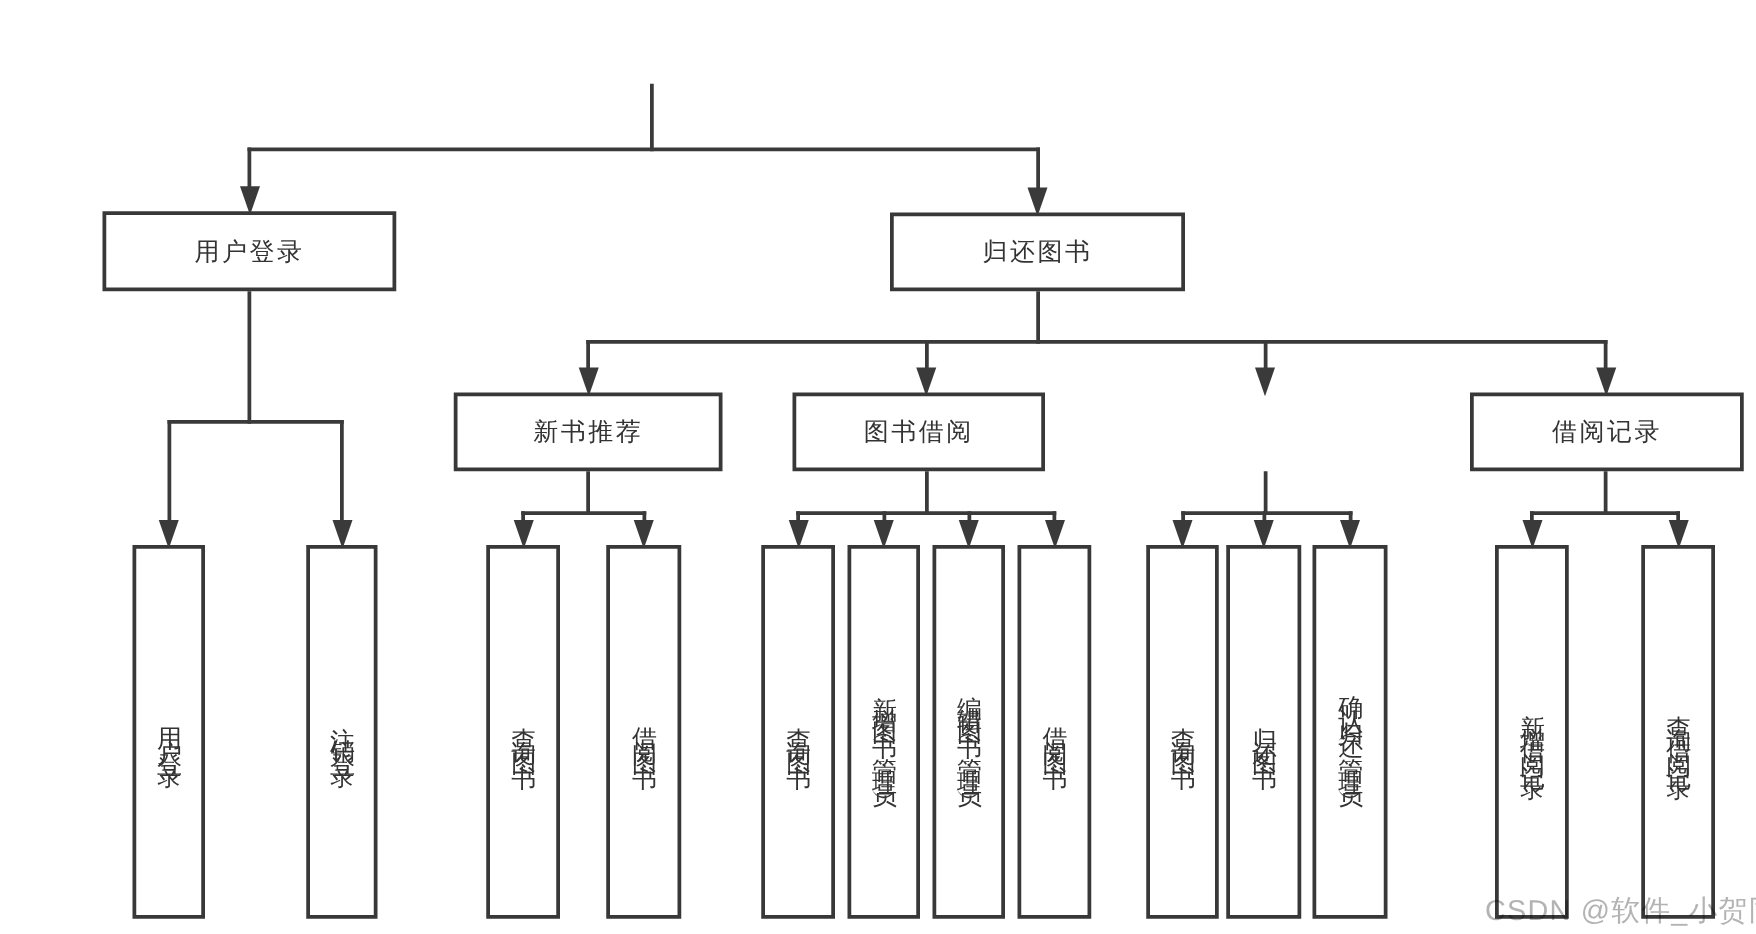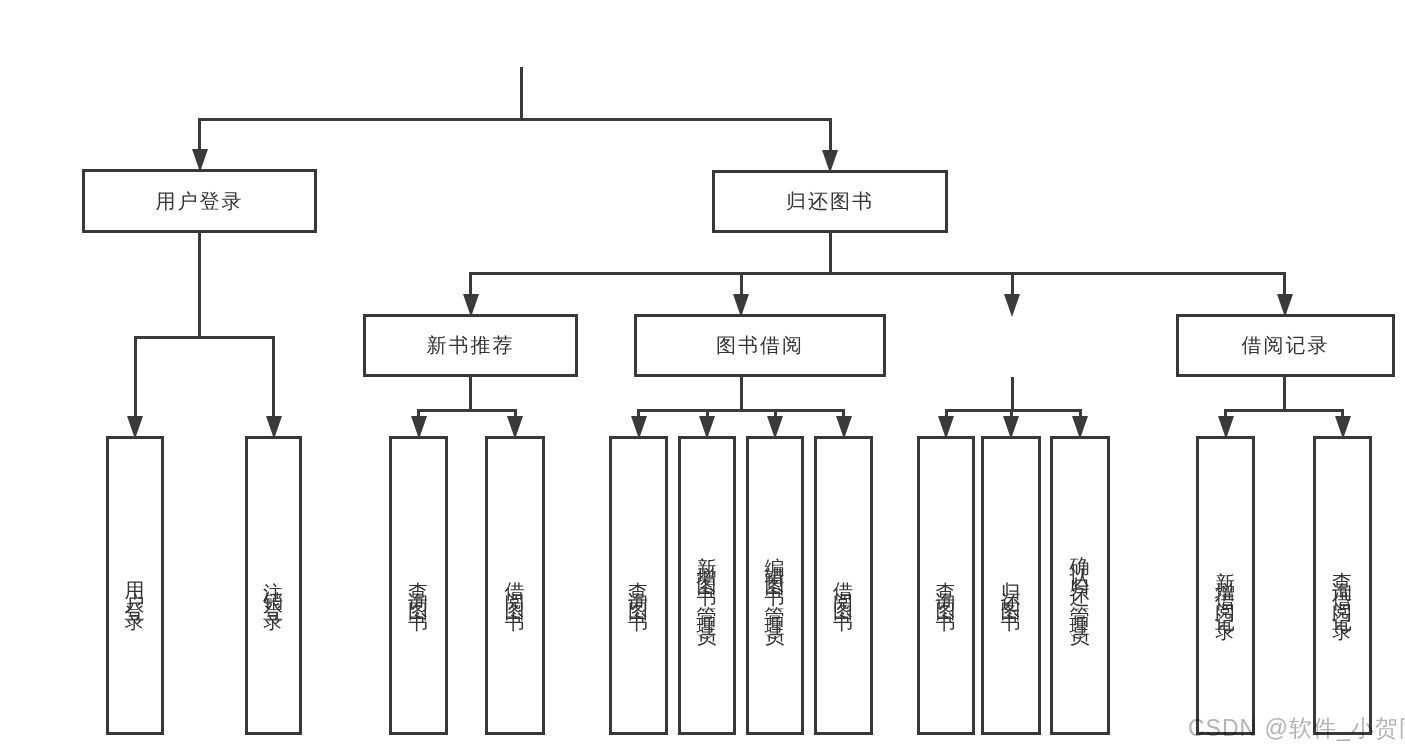--- a/index.html
+++ b/index.html
@@ -63,21 +63,21 @@
   <div class="watermark">CSDN @软件_小贺同学</div>
     <div class="node horiz" style="left: 82px; top: 169px; width: 235px; height: 64px;">
       <span class="label">用户登录</span>
     </div>
     <div class="node horiz" style="left: 712px; top: 170px; width: 236px; height: 63px;">
       <span class="label">归还图书</span>
     </div>
     <div class="node horiz" style="left: 363px; top: 314px; width: 215px; height: 63px; align-items: center;">
       <span class="label">新书推荐</span>
     </div>
-    <div class="node horiz" style="left: 634px; top: 314px; width: 252px; height: 63px; text-align: center;">
+    <div class="node horiz" style="left: 634px; top: 314px; width: 202px; height: 63px; text-align: center;">
       <span class="label">图书借阅</span>
     </div>
     <div class="node horiz" style="left: 1176px; top: 314px; width: 219px; height: 63px; text-align: center;">
       <span class="label">借阅记录</span>
     </div>
     <div class="node vert" style="left: 106px; top: 436px; width: 58px; height: 299px;">
       <span class="label">用户登录</span>
     </div>
     <div class="node vert" style="left: 245px; top: 436px; width: 57px; height: 299px;">
       <span class="label">注销登录</span>

